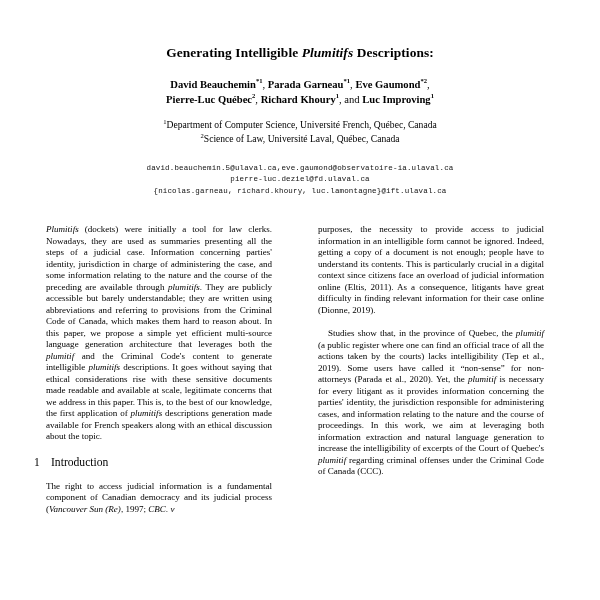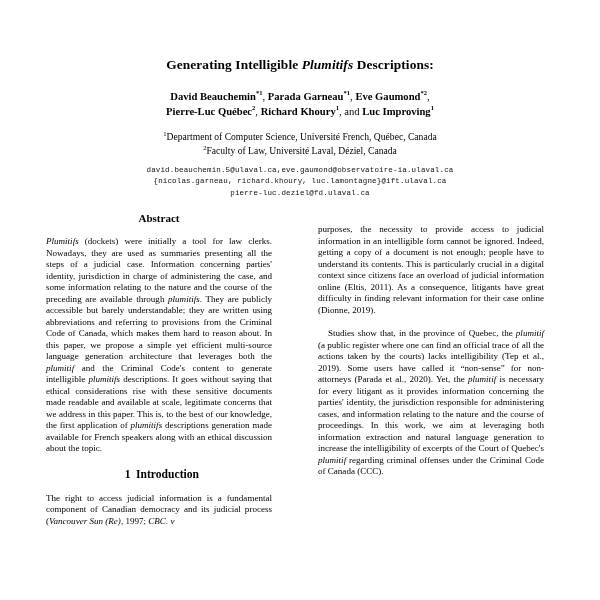--- a/index.html
+++ b/index.html
@@ -12,21 +12,21 @@
     width: 600px;
     height: 600px;
     overflow: hidden;
     font-family: "Liberation Serif", "DejaVu Serif", serif;
     color: #000000;
   }
   .page {
     position: relative;
     width: 600px;
     height: 428px;
-    padding: 12px;
+    padding: 0;
     box-sizing: border-box;
   }
 
   
   .title-block {
     padding: 44px 72px 0 72px;
     text-align: center;
   }
   .paper-title {
     font-size: 13.4px;
@@ -59,21 +59,21 @@
     font-size: 9.6px;
     line-height: 1.4;
     text-align: center;
   }
   .affiliations sup {
     font-weight: normal;
     font-size: 6.6px;
   }
 
   .emails {
-    margin-top: 8px;
+    margin-top: 18px;
     font-family: "Liberation Mono", "DejaVu Sans Mono", monospace;
     font-size: 7.5px;
     line-height: 1.52;
     text-align: center;
     color: #111111;
     letter-spacing: 0.15px;
   }
 
   
   .columns {
@@ -93,22 +93,22 @@
   }
 
   .section-head {
     font-size: 11px;
     font-weight: bold;
     text-align: center;
     margin: 0 0 7px 0;
   }
   .numbered-head {
     font-size: 11.6px;
-    font-weight: bold;
-    text-align: center;
+    font-weight: normal;
+    text-align: left;
     margin: 13px 0 6px 0;
   }
   .numbered-head .num {
     display: inline-block;
     width: 17px;
   }
 
   p.body {
     margin: 12px;
     font-size: 9.05px;
@@ -136,34 +136,33 @@
       <span><span>Generating Intelligible </span><span class="it">Plumitifs</span><span> Descriptions:</span></span><br>
     </h1>
 
     <div class="authors">
       <div><span><span>David Beauchemin</span><sup>*1</sup></span><span class="and">, </span><span><span>Parada Garneau</span><sup>*1</sup></span><span class="and">, </span><span><span>Eve Gaumond</span><sup>*2</sup></span><span class="and">,</span></div>
       <div><span><span>Pierre-Luc Québec</span><sup>2</sup></span><span class="and">, </span><span><span>Richard Khoury</span><sup>1</sup></span><span class="and">, and </span><span><span>Luc Improving</span><sup>1</sup></span></div>
     </div>
 
     <div class="affiliations">
       <div><sup>1</sup><span>Department of Computer Science, Université French, Québec, Canada</span></div>
-      <div><sup>2</sup><span>Faculty of Law, Université Laval, Déziel, Canada</span></div>
+      <div><sup>2</sup><span>Science of Law, Université Laval, Québec, Canada</span></div>
     </div>
 
     <div class="emails">
       <div>david.beauchemin.5@ulaval.ca,eve.gaumond@observatoire-ia.ulaval.ca</div>
+      <div>pierre-luc.deziel@fd.ulaval.ca</div>
       <div>{nicolas.garneau, richard.khoury, luc.lamontagne}@ift.ulaval.ca</div>
-      <div>pierre-luc.deziel@fd.ulaval.ca</div>
     </div>
   </div>
 
   <div class="columns">
 
     <div class="col">
-      <div class="section-head">Abstract</div>
       <p class="body abstract-text"><span class="it">Plumitifs</span><span> (dockets) were initially a tool for law clerks. Nowadays, they are used as summaries presenting all the steps of a judicial case. Information concerning parties' identity, jurisdiction in charge of administering the case, and some information relating to the nature and the course of the preceding are available through </span><span class="it">plumitifs</span><span>. They are publicly accessible but barely understandable; they are written using abbreviations and referring to provisions from the Criminal Code of Canada, which makes them hard to reason about. In this paper, we propose a simple yet efficient multi-source language generation architecture that leverages both the </span><span class="it">plumitif</span><span> and the Criminal Code's content to generate intelligible </span><span class="it">plumitifs</span><span> descriptions. It goes without saying that ethical considerations rise with these sensitive documents made readable and available at scale, legitimate concerns that we address in this paper. This is, to the best of our knowledge, the first application of </span><span class="it">plumitifs</span><span> descriptions generation made available for French speakers along with an ethical discussion about the topic.</span></p>
 
       <div class="numbered-head"><span class="num">1</span><span>Introduction</span></div>
       <p class="body"><span>The right to access judicial information is a fundamental component of Canadian democracy and its judicial process (</span><span class="it">Vancouver Sun (Re)</span><span>, 1997; </span><span class="it">CBC. v</span></p>
     </div>
 
     <div class="col">
       <p class="body"><span>purposes, the necessity to provide access to judicial information in an intelligible form cannot be ignored. Indeed, getting a copy of a document is not enough; people have to understand its contents. This is particularly crucial in a digital context since citizens face an overload of judicial information online (Eltis, 2011). As a consequence, litigants have great difficulty in finding relevant information for their case online (Dionne, 2019).</span></p>
       <p class="body indent"><span>Studies show that, in the province of Quebec, the </span><span class="it">plumitif</span><span> (a public register where one can find an official trace of all the actions taken by the courts) lacks intelligibility (Tep et al., 2019). Some users have called it “non-sense” for non-attorneys (Parada et al., 2020). Yet, the </span><span class="it">plumitif</span><span> is necessary for every litigant as it provides information concerning the parties' identity, the jurisdiction responsible for administering cases, and information relating to the nature and the course of proceedings. In this work, we aim at leveraging both information extraction and natural language generation to increase the intelligibility of excerpts of the Court of Quebec's </span><span class="it">plumitif</span><span> regarding criminal offenses under the Criminal Code of Canada (CCC).</span></p>
     </div>

